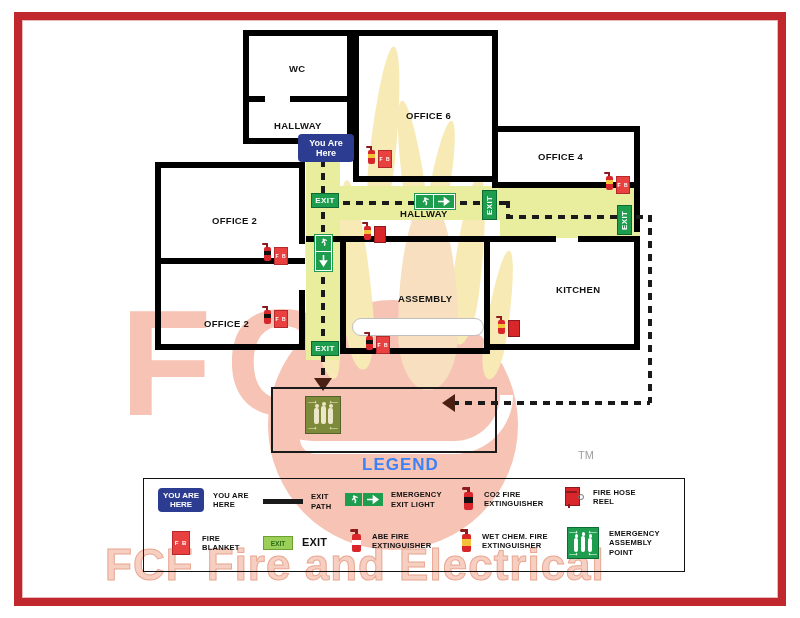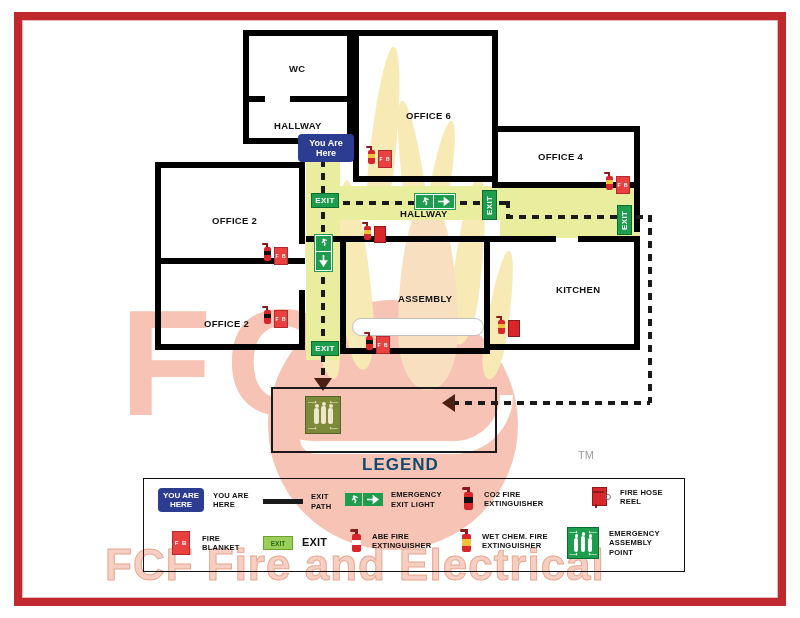--- a/index.html
+++ b/index.html
@@ -40,21 +40,21 @@
 
   
   .ext{position:absolute;}
   .ext .body{position:absolute;left:2px;top:4px;width:7px;height:14px;background:#d8262b;border-radius:2px;}
   .ext .band{position:absolute;left:2px;top:8px;width:7px;height:4px;}
   .ext .neck{position:absolute;left:4px;top:0px;width:2px;height:5px;background:#8c1a1d;}
   .ext .horn{position:absolute;left:0px;top:0px;width:5px;height:2px;background:#8c1a1d;border-radius:2px;}
   .fb{position:absolute;background:#e8413f;border:1px solid #b5282c;color:#fff;font-size:5px;font-weight:bold;display:flex;align-items:center;justify-content:center;letter-spacing:1px;}
 
   
-  .legend-title{position:absolute;left:362px;top:455px;font-size:17px;font-weight:bold;color:#0c4a6e;letter-spacing:1px;}
+  .legend-title{position:absolute;left:362px;top:455px;font-size:17px;font-weight:bold;color:#3b82f6;letter-spacing:1px;}
   .tm{position:absolute;left:578px;top:449px;font-size:11px;color:#9d9d9d;}
   .legend-box{position:absolute;left:143px;top:478px;width:540px;height:92px;border:1.5px solid #111;background:transparent;}
   .lg-item{position:absolute;display:flex;align-items:center;}
   .lg-text{font-size:7.6px;font-weight:bold;color:#111;line-height:9.5px;letter-spacing:.2px;}
   .dashsample{width:40px;height:5px;background:#1a1a1a;}
   .hosereel{position:absolute;width:17px;height:20px;}
   .hosereel .bx{position:absolute;left:0;top:0;width:13px;height:17px;background:#d8262b;border:1px solid #8c1a1d;}
   .hosereel .sp{position:absolute;left:1px;top:4px;width:11px;height:2px;background:#8c1a1d;}
   .hosereel .cir{position:absolute;left:13px;top:7px;width:4px;height:4px;border:1px solid #777;border-radius:50%;}
   .hosereel .stem{position:absolute;left:3px;top:17px;width:2px;height:4px;background:#8c1a1d;}
@@ -288,21 +288,21 @@
       <div class="neck" style="left:5px;width:2.5px;height:6px;"></div>
       <div class="body" style="left:2px;top:5px;width:9px;height:18px;"></div>
       <div class="band" style="left:2px;top:10px;width:9px;height:6px;background:#111;"></div>
     </div>
     <div class="lg-text" style="margin-left:9px;">
       <div>CO2 FIRE</div>
       <div>EXTINGUISHER</div>
     </div>
   </div>
 
-  <div class="lg-item" style="left:592px;top:487px;">
+  <div class="lg-item" style="left:565px;top:487px;">
     <div class="hosereel" style="position:relative;">
       <div class="bx"></div>
       <div class="sp"></div>
       <div class="cir"></div>
       <div class="stem"></div>
     </div>
     <div class="lg-text" style="margin-left:11px;">
       <div>FIRE HOSE</div>
       <div>REEL</div>
     </div>

